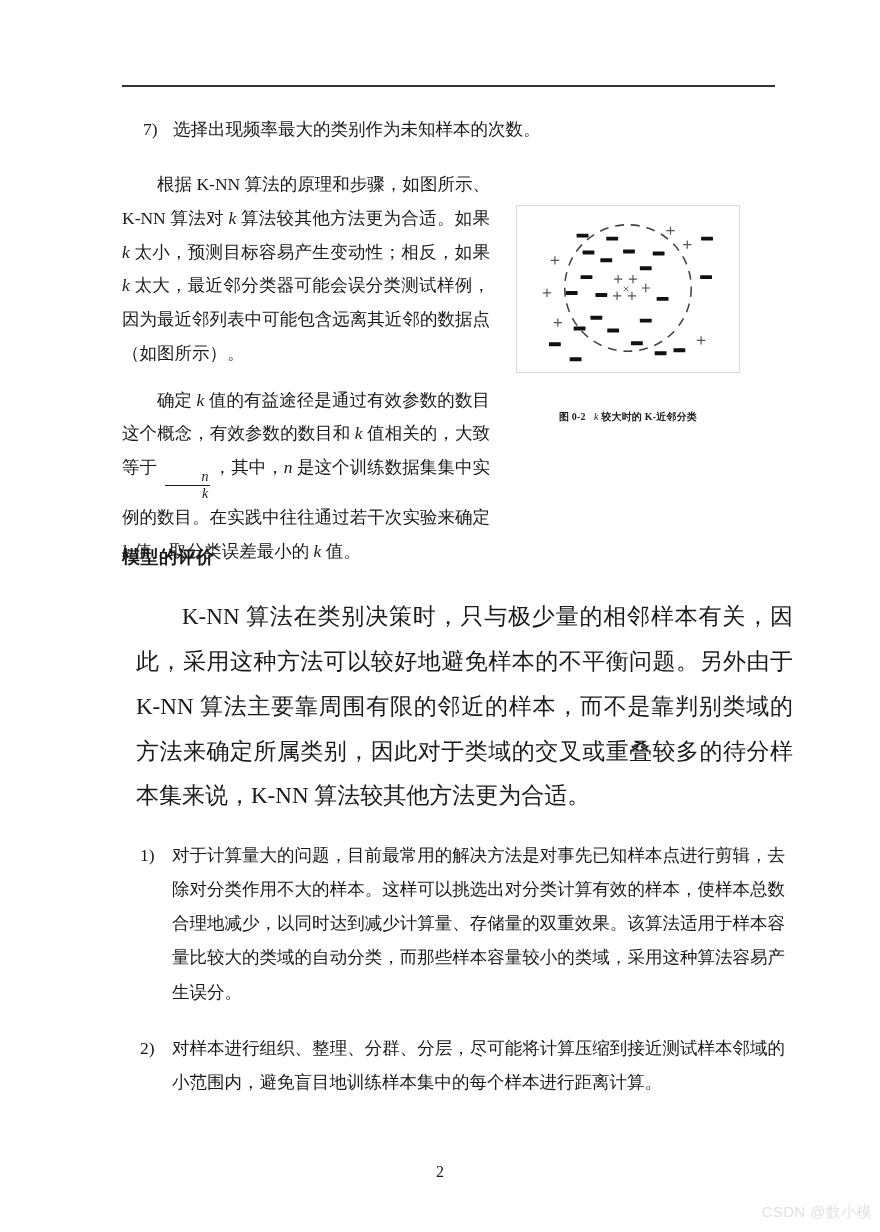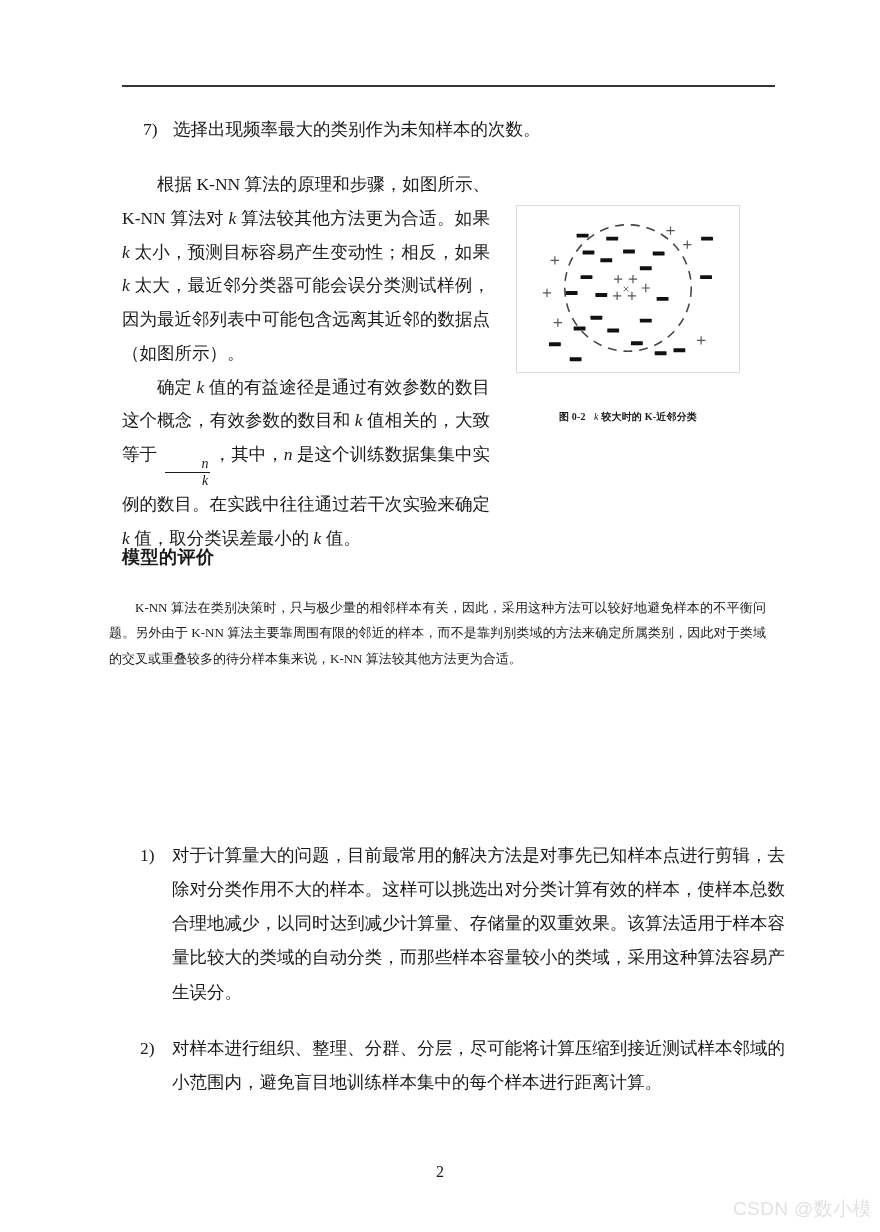--- a/index.html
+++ b/index.html
@@ -53,21 +53,21 @@
     position: absolute;
     left: 122px;
     top: 168px;
     width: 368px;
     font-size: 17.5px;
     line-height: 1.93;
     text-align: justify;
     text-justify: inter-ideograph;
   }
   .col-text p { margin: 0; text-indent: 2em; }
-  .col-text p + p { margin-top: 0px; }
+  .col-text p + p { margin-top: 13px; }
 
   .frac {
     display: inline-flex;
     flex-direction: column;
     align-items: center;
     justify-content: center;
     vertical-align: -0.55em;
     font-style: italic;
     font-size: 14px;
     line-height: 1.02;
@@ -110,23 +110,23 @@
     left: 122px;
     top: 545px;
     font-size: 18px;
     font-weight: bold;
     letter-spacing: 0.5px;
   }
 
   
   .body-block {
     position: absolute;
-    left: 109px;
+    left: 136px;
     width: 657px;
-    font-size: 13px;
+    font-size: 23px;
     line-height: 1.95;
     text-align: justify;
     text-justify: inter-ideograph;
   }
   .body-block p { margin: 0; text-indent: 2em; }
 
   #para-eval { top: 595px; }
   #para-cost { top: 718px; }
   #para-summary { top: 1078px; }
 
@@ -162,21 +162,21 @@
     top: 1163px;
     text-align: center;
     font-size: 16px;
   }
 
   
   .watermark {
     position: absolute;
     right: 8px;
     bottom: 10px;
-    font-size: 19px;
+    font-size: 15px;
     color: #e2e2e2;
     font-family: "Liberation Sans", sans-serif;
     letter-spacing: 0.4px;
     user-select: none;
   }
 </style>
 </head>
 <body>
 
 <div class="page">

